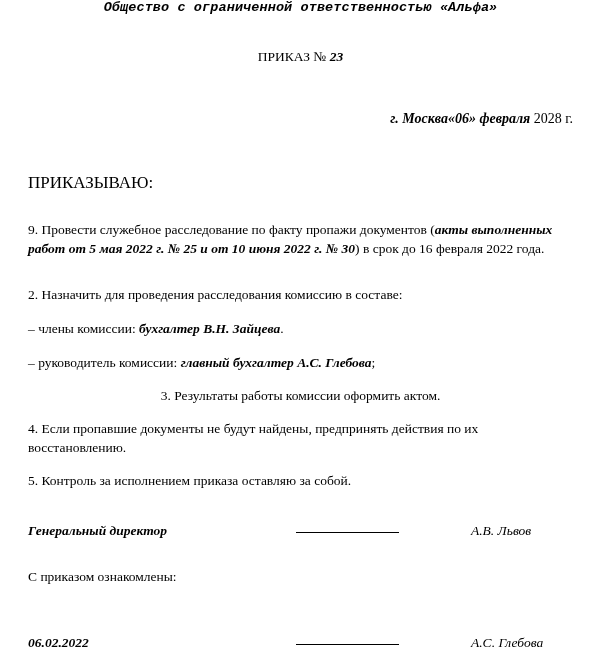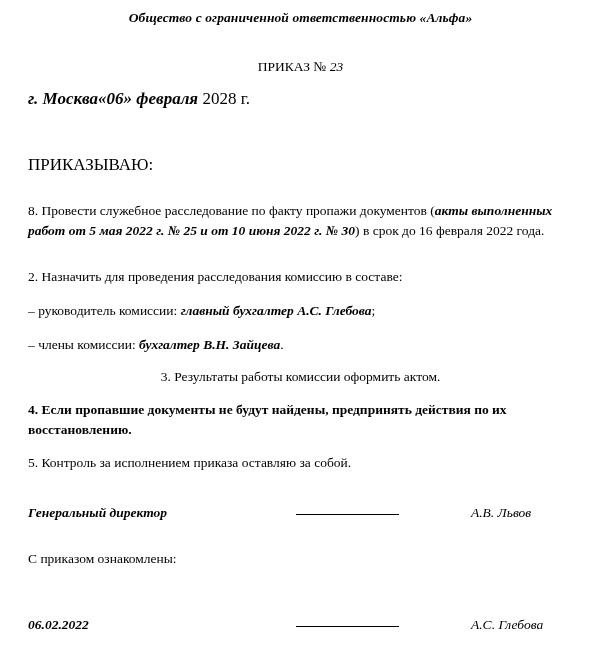--- a/index.html
+++ b/index.html
@@ -29,41 +29,41 @@
     box-sizing: border-box;
   }
 
   
   .org-title {
     text-align: center;
     font-weight: bold;
     font-style: italic;
     font-size: 13.5px;
     line-height: 1.25;
-    padding-top: 10px;
     letter-spacing: 0.1px;
+    font-family: Liberation Mono, monospace;
   }
   .order-heading {
     text-align: center;
     font-size: 13.5px;
     line-height: 1.25;
     margin-top: 32px;
   }
   .order-heading .num {
-    font-weight: normal;
+    font-weight: bold;
     font-style: italic;
     margin-top: 8px;
   }
 
   .place-date-row {
     display: flex;
-    justify-content: flex-start;
+    justify-content: flex-end;
     align-items: baseline;
-    margin-top: 12px;
-    font-size: 17px;
+    margin-top: 44px;
+    font-size: 14px;
     line-height: 1.25;
   }
   .place {
     font-weight: bold;
     font-style: italic;
   }
   .date .d-strong {
     font-weight: bold;
     font-style: italic;
   }
@@ -82,21 +82,21 @@
   .para {
     font-size: 13.5px;
     line-height: 1.47;
     text-align: left;
   }
   .para.p1 { margin-top: 26px; }
   .para.p2 { margin-top: 26px; }
   .para.dash1 { margin-top: 14px; }
   .para.dash2 { margin-top: 14px; }
   .para.p3 { margin-top: 13px; text-align: center; }
-  .para.p4 { margin-top: 13px; font-weight: bold; }
+  .para.p4 { margin-top: 13px; }
   .para.p5 { margin-top: 13px; }
 
   .em-bi {
     font-weight: bold;
     font-style: italic;
   }
 
   
   .sign-row {
     display: flex;
@@ -157,31 +157,31 @@
     <div class="place-date-row">
       <div class="place">г. Москва</div>
       <div class="date">
         <span class="d-strong">«06» февраля</span><span class="d-plain"> 2028 г.</span>
       </div>
     </div>
 
     <div class="command-word">ПРИКАЗЫВАЮ:</div>
 
     <div class="para p1">
-      <span>8. Провести служебное расследование по факту пропажи документов (</span><span class="em-bi">акты выполненных работ от 5 мая 2022 г. № 25 и от 10 июня 2022 г. № 30</span><span>) в срок до 16 февраля 2022 года.</span>
+      <span>9. Провести служебное расследование по факту пропажи документов (</span><span class="em-bi">акты выполненных работ от 5 мая 2022 г. № 25 и от 10 июня 2022 г. № 30</span><span>) в срок до 16 февраля 2022 года.</span>
     </div>
 
     <div class="para p2">2. Назначить для проведения расследования комиссию в составе:</div>
+
+    <div class="para dash2">
+      <span>– члены комиссии: </span><span class="em-bi">бухгалтер В.Н. Зайцева</span><span>.</span>
+    </div>
 
     <div class="para dash1">
       <span>– руководитель комиссии: </span><span class="em-bi">главный бухгалтер А.С. Глебова</span><span>;</span>
-    </div>
-
-    <div class="para dash2">
-      <span>– члены комиссии: </span><span class="em-bi">бухгалтер В.Н. Зайцева</span><span>.</span>
     </div>
 
     <div class="para p3">3. Результаты работы комиссии оформить актом.</div>
 
     <div class="para p4">4. Если пропавшие документы не будут найдены, предпринять действия по их восстановлению.</div>
 
     <div class="para p5">5. Контроль за исполнением приказа оставляю за собой.</div>
 
     <div class="sign-row director">
       <div class="sign-left">Генеральный директор</div>

